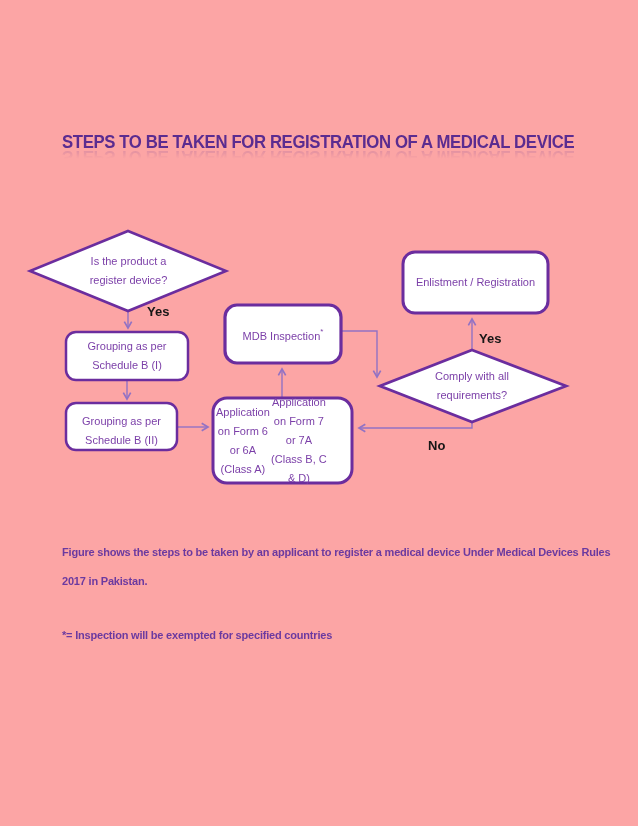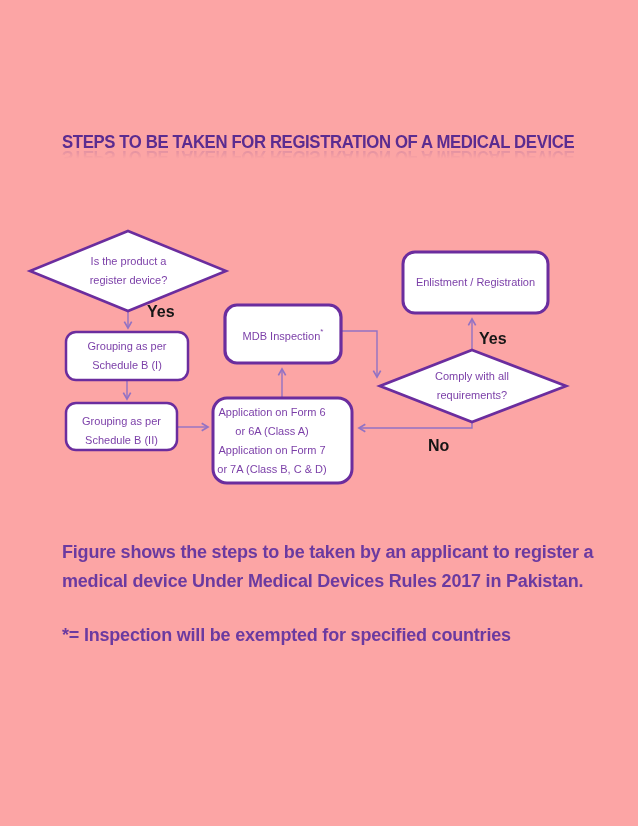--- a/index.html
+++ b/index.html
@@ -26,26 +26,26 @@
   }
   
   .chart-svg{position:absolute;left:0;top:0;width:638px;height:826px;}
   .node-label{
     position:absolute;display:flex;align-items:center;justify-content:center;
     text-align:center;color:#7B3FA8;font-size:11px;line-height:19px;
   }
   .node-label .stack{display:block;}
   .node-label sup{font-size:8px;vertical-align:6px;}
   .edge-label{
-    position:absolute;font-size:16px;font-weight:700;color:#161616;line-height:13px;
+    position:absolute;font-size:13px;font-weight:700;color:#161616;line-height:13px;
   }
   
   .caption{
     position:absolute;left:62px;width:560px;margin:0;
-    color:#6B3AA0;font-size:18px;font-weight:700;letter-spacing:-0.2px;line-height:29px;
+    color:#6B3AA0;font-size:11px;font-weight:700;letter-spacing:-0.2px;line-height:29px;
   }
   .caption.p1{top:538px;}
   .caption.p2{top:592px;}
   .caption.p3{top:621px;}
 </style>
 </head>
 <body>
 
 <div class="page">
 
@@ -85,21 +85,21 @@
   <div class="node-label" style="left:76px;top:231px;width:105px;height:80px;">Is the product a register device?</div>
 
   <div class="node-label" style="left:66px;top:332px;width:122px;height:48px;">
     <span class="stack" style="width:100px;">Grouping as per Schedule B (I)</span>
   </div>
 
   <div class="node-label" style="left:66px;top:403px;width:111px;height:55px;">
     <span class="stack" style="width:100px;">Grouping as per Schedule B (II)</span>
   </div>
 
-  <div class="node-label" style="left:216px;top:398px;width:112px;height:85px;flex-direction:column;">
+  <div class="node-label" style="left:216px;top:398px;width:112px;height:85px;flex-direction:row;">
     <span class="stack">Application on Form 6 or 6A (Class A)</span>
     <span class="stack">Application on Form 7 or 7A (Class B, C &amp; D)</span>
   </div>
 
   <div class="node-label" style="left:225px;top:305px;width:116px;height:58px;">
     <span><span>MDB Inspection</span><sup>*</sup></span>
   </div>
 
   <div class="node-label" style="left:403px;top:252px;width:145px;height:61px;">Enlistment / Registration</div>
 

